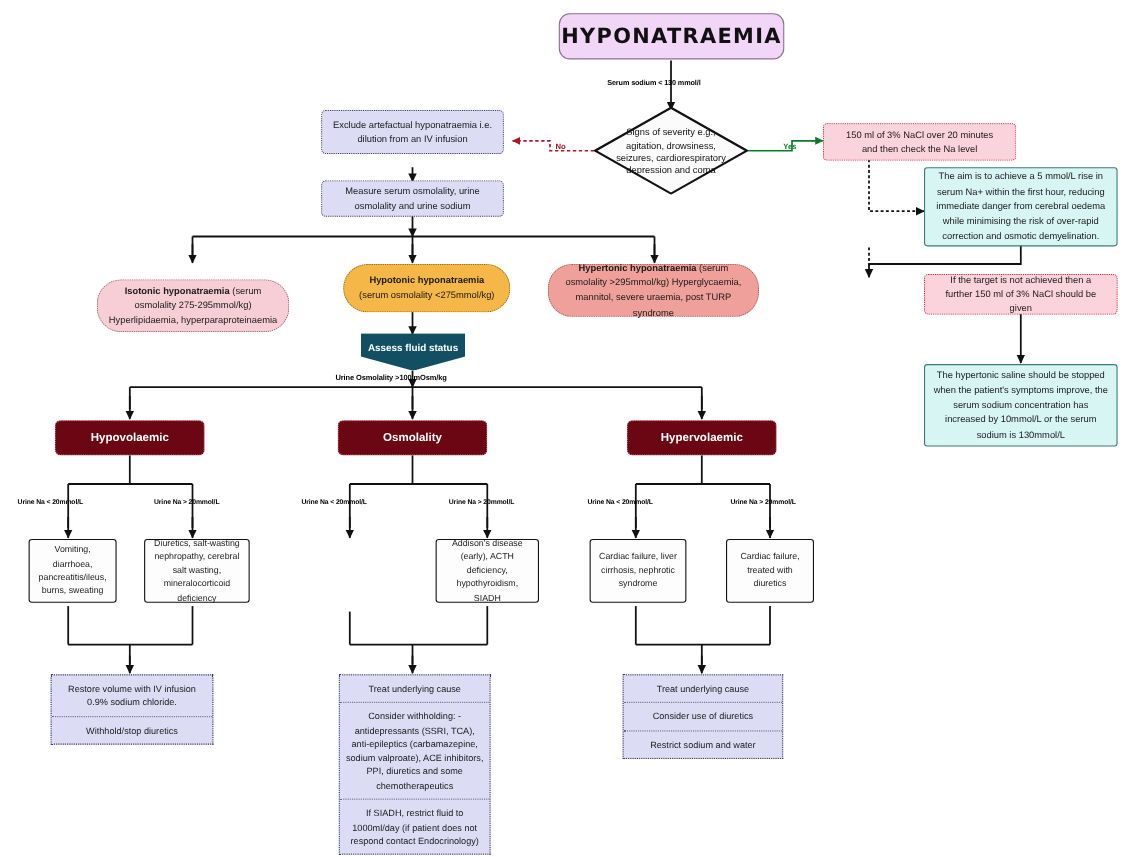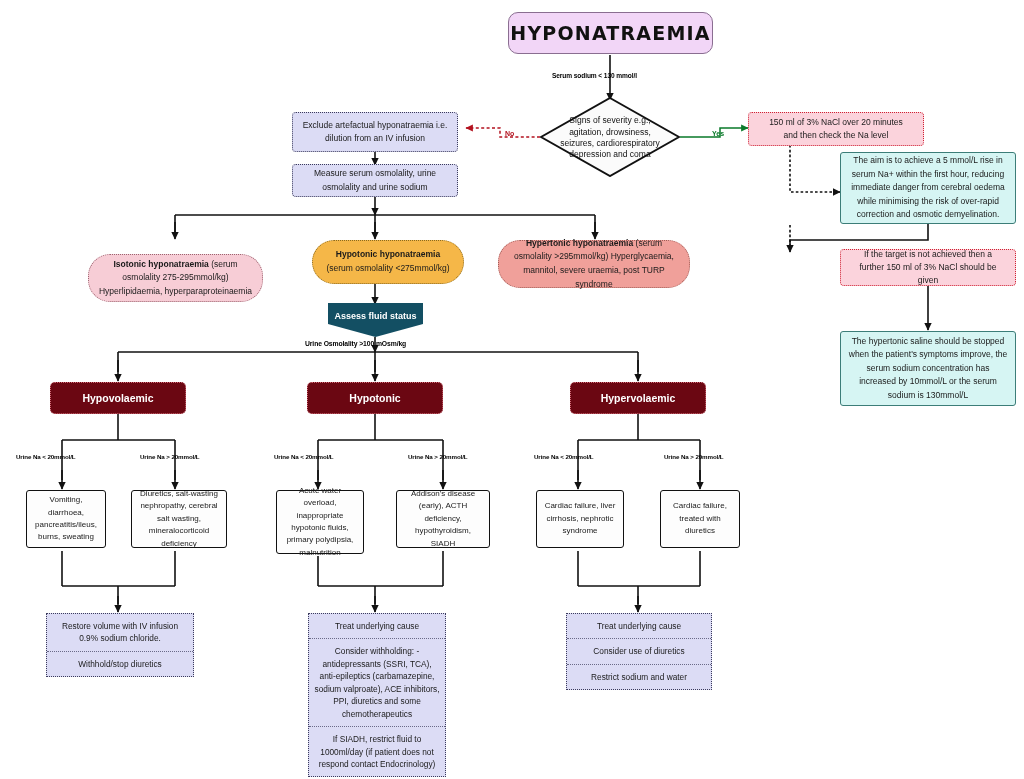--- a/index.html
+++ b/index.html
@@ -185,21 +185,21 @@
 
   <div class="diamond-wrap" style="left:540px;top:97px;width:140px;height:80px;">
     <svg width="140" height="80">
       <polygon points="70,1 139,40 70,79 1,40" fill="#fbfbfb" stroke="#111" stroke-width="2"></polygon>
     </svg>
   </div>
   <div class="diamond-lbl" style="left:553px;top:108px;width:114px;height:60px;">Signs of severity e.g., agitation, drowsiness, seizures, cardiorespiratory depression and coma</div>
   <div class="ylabel no" style="left:505px;top:130px;">No</div>
   <div class="ylabel yes" style="left:712px;top:130px;">Yes</div>
 
-  <div class="node lilac" style="left:292px;top:112px;width:166px;height:40px;">
+  <div class="node lilac" style="left:292px;top:100px;width:166px;height:40px;">
     <span class="t">Exclude artefactual hyponatraemia i.e. dilution from an IV infusion</span>
   </div>
   <div class="node lilac" style="left:292px;top:164px;width:166px;height:33px;">
     <span class="t">Measure serum osmolality, urine osmolality and urine sodium</span>
   </div>
 
   <div class="node pinkbox" style="left:748px;top:112px;width:176px;height:34px;">
     <span class="t">150 ml of 3% NaCl over 20 minutes and then check the Na level</span>
   </div>
   <div class="node cyanbox" style="left:840px;top:152px;width:176px;height:72px;">
@@ -230,42 +230,39 @@
 
   <div class="node teal" style="left:328px;top:303px;width:95px;height:34px;padding-bottom:9px;">
     <span class="t">Assess fluid status</span>
   </div>
   <div class="elabel" style="left:305px;top:340px;font-size:6.8px;">Urine Osmolality &gt;100 mOsm/kg</div>
 
   <div class="node darkred" style="left:50px;top:382px;width:136px;height:32px;">
     <span class="t">Hypovolaemic</span>
   </div>
   <div class="node darkred" style="left:307px;top:382px;width:136px;height:32px;">
-    <span class="t">Hypotonic</span>
+    <span class="t">Osmolality</span>
   </div>
   <div class="node darkred" style="left:570px;top:382px;width:136px;height:32px;">
     <span class="t">Hypervolaemic</span>
   </div>
 
   <div class="elabel blur" style="left:16px;top:453px;">Urine Na &lt; 20mmol/L</div>
   <div class="elabel blur" style="left:140px;top:453px;">Urine Na &gt; 20mmol/L</div>
   <div class="elabel blur" style="left:274px;top:453px;">Urine Na &lt; 20mmol/L</div>
   <div class="elabel blur" style="left:408px;top:453px;">Urine Na &gt; 20mmol/L</div>
   <div class="elabel blur" style="left:534px;top:453px;">Urine Na &lt; 20mmol/L</div>
   <div class="elabel blur" style="left:664px;top:453px;">Urine Na &gt; 20mmol/L</div>
 
   <div class="node leaf" style="left:26px;top:490px;width:80px;height:58px;">
     <span class="t">Vomiting, diarrhoea, pancreatitis/ileus, burns, sweating</span>
   </div>
   <div class="node leaf" style="left:131px;top:490px;width:96px;height:58px;">
     <span class="t">Diuretics, salt-wasting nephropathy, cerebral salt wasting, mineralocorticoid deficiency</span>
   </div>
-  <div class="node leaf" style="left:276px;top:490px;width:88px;height:64px;">
-    <span class="t">Acute water overload, inappropriate hypotonic fluids, primary polydipsia, malnutrition</span>
-  </div>
   <div class="node leaf" style="left:396px;top:490px;width:94px;height:58px;">
     <span class="t">Addison's disease (early), ACTH deficiency, hypothyroidism, SIADH</span>
   </div>
   <div class="node leaf" style="left:536px;top:490px;width:88px;height:58px;">
     <span class="t">Cardiac failure, liver cirrhosis, nephrotic syndrome</span>
   </div>
   <div class="node leaf" style="left:660px;top:490px;width:80px;height:58px;">
     <span class="t">Cardiac failure, treated with diuretics</span>
   </div>
 

